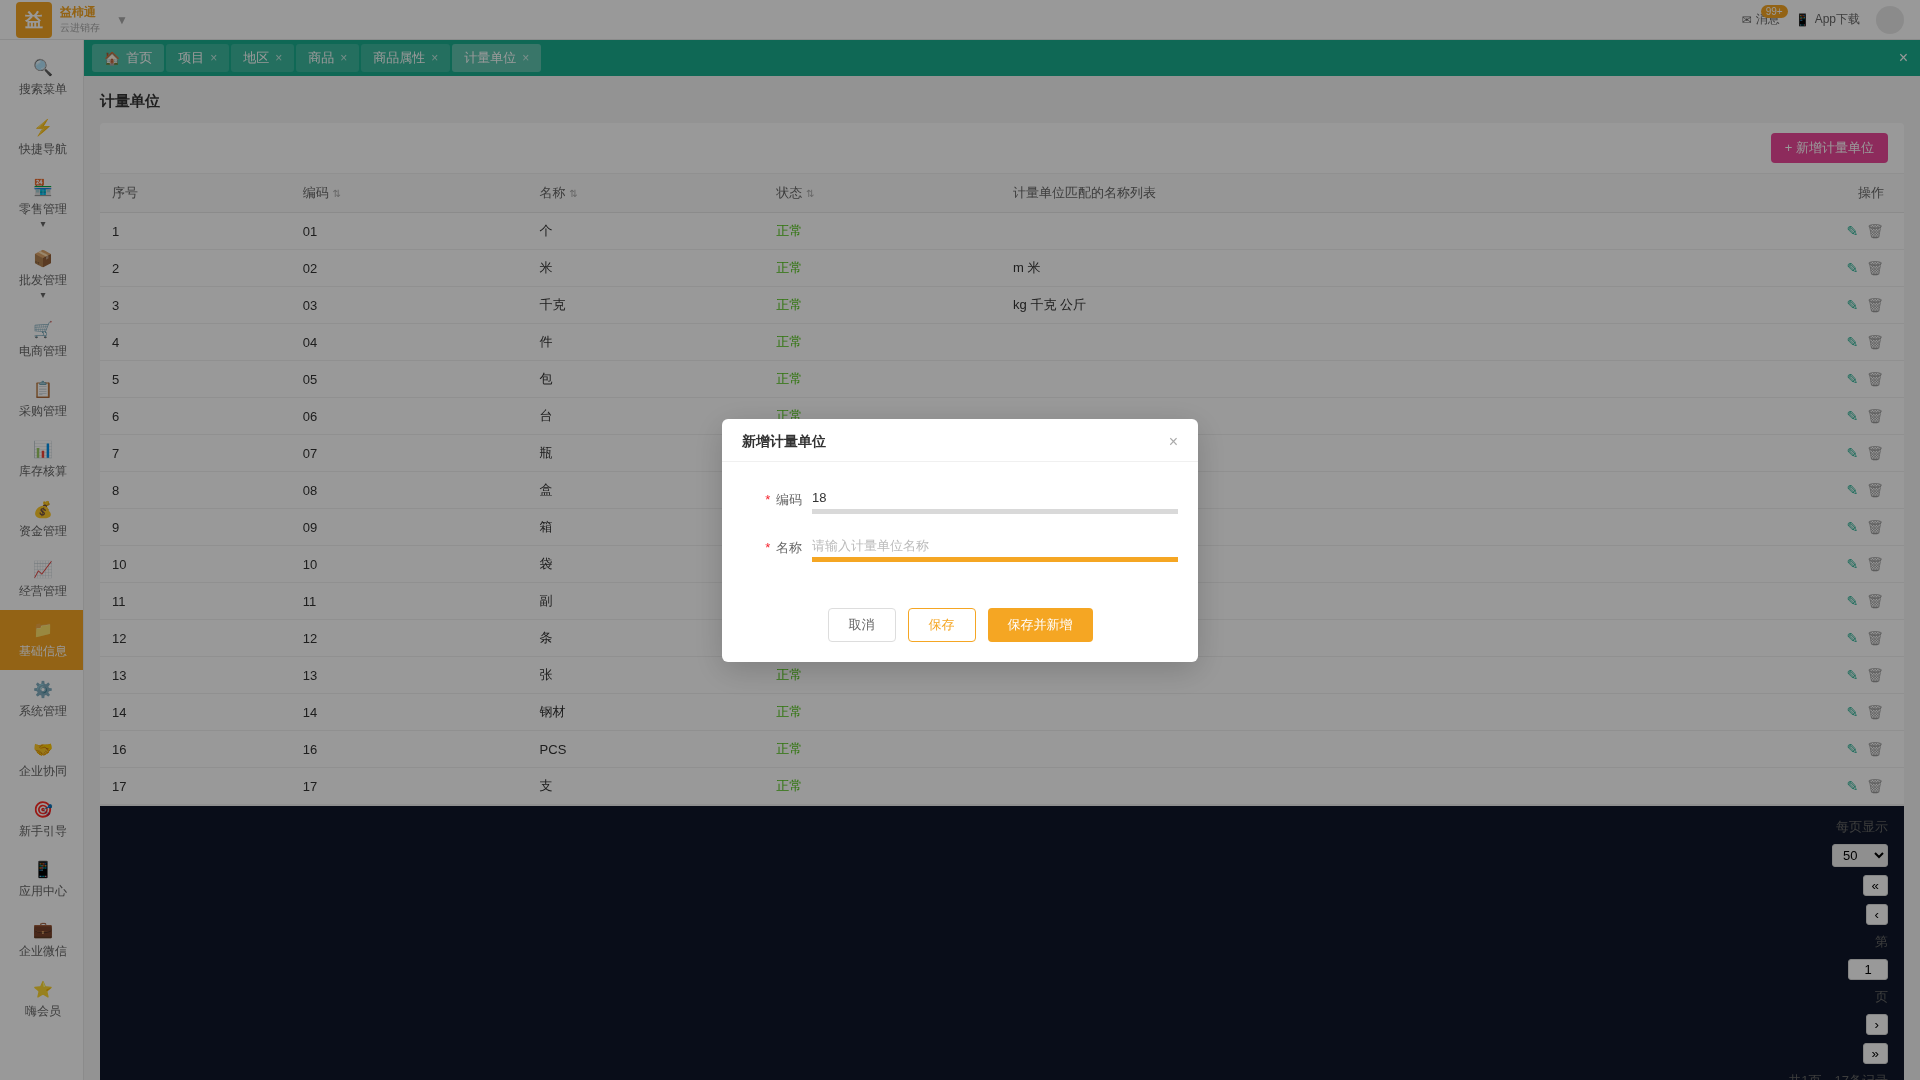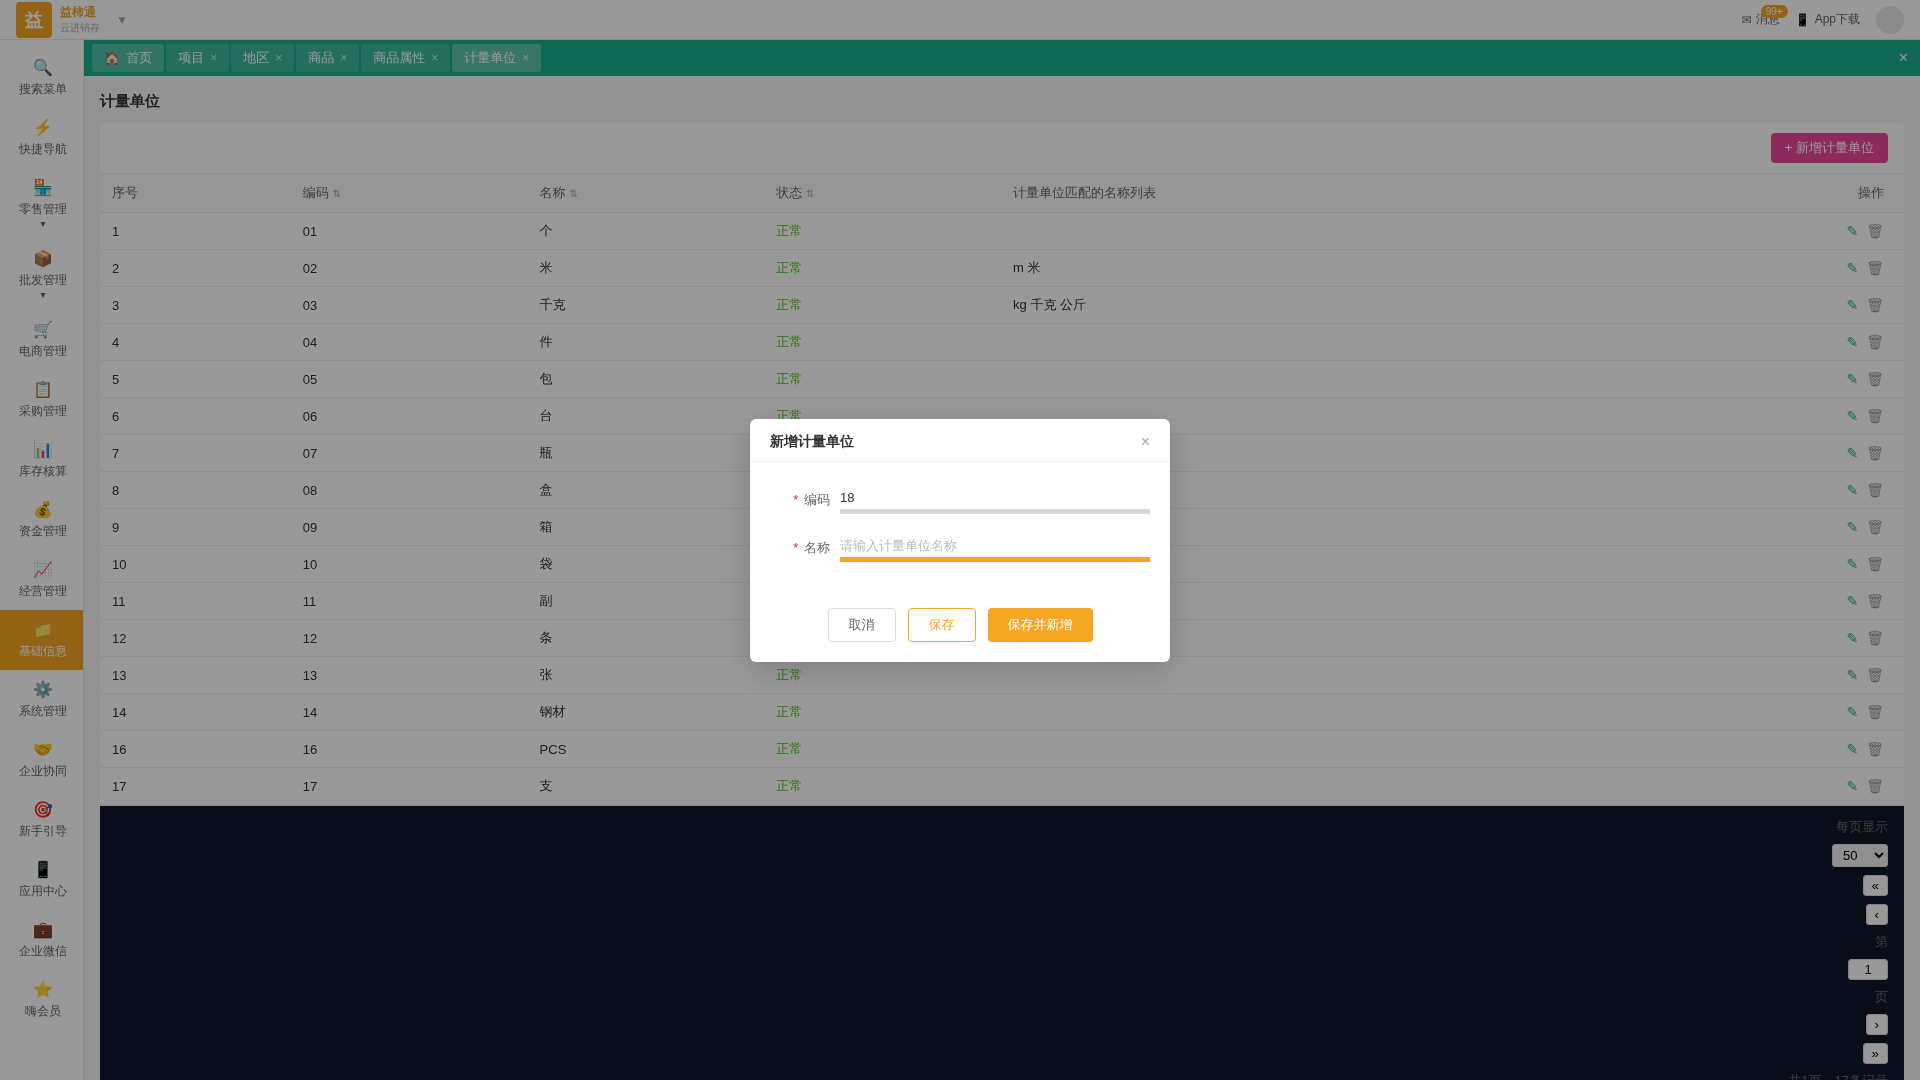--- a/index.html
+++ b/index.html
@@ -164,21 +164,21 @@
       z-index: 200;
       display: flex;
       align-items: center;
       justify-content: center;
     }
 
     
     .dialog {
       background: #fff;
       border-radius: 6px;
-      width: 420px;
+      width: 476px;
       box-shadow: 0 8px 32px rgba(0,0,0,0.18);
       overflow: hidden;
     }
     .dialog-header {
       display: flex;
       align-items: center;
       justify-content: space-between;
       padding: 14px 20px 10px;
       border-bottom: 1px solid #f0f0f0;
     }

